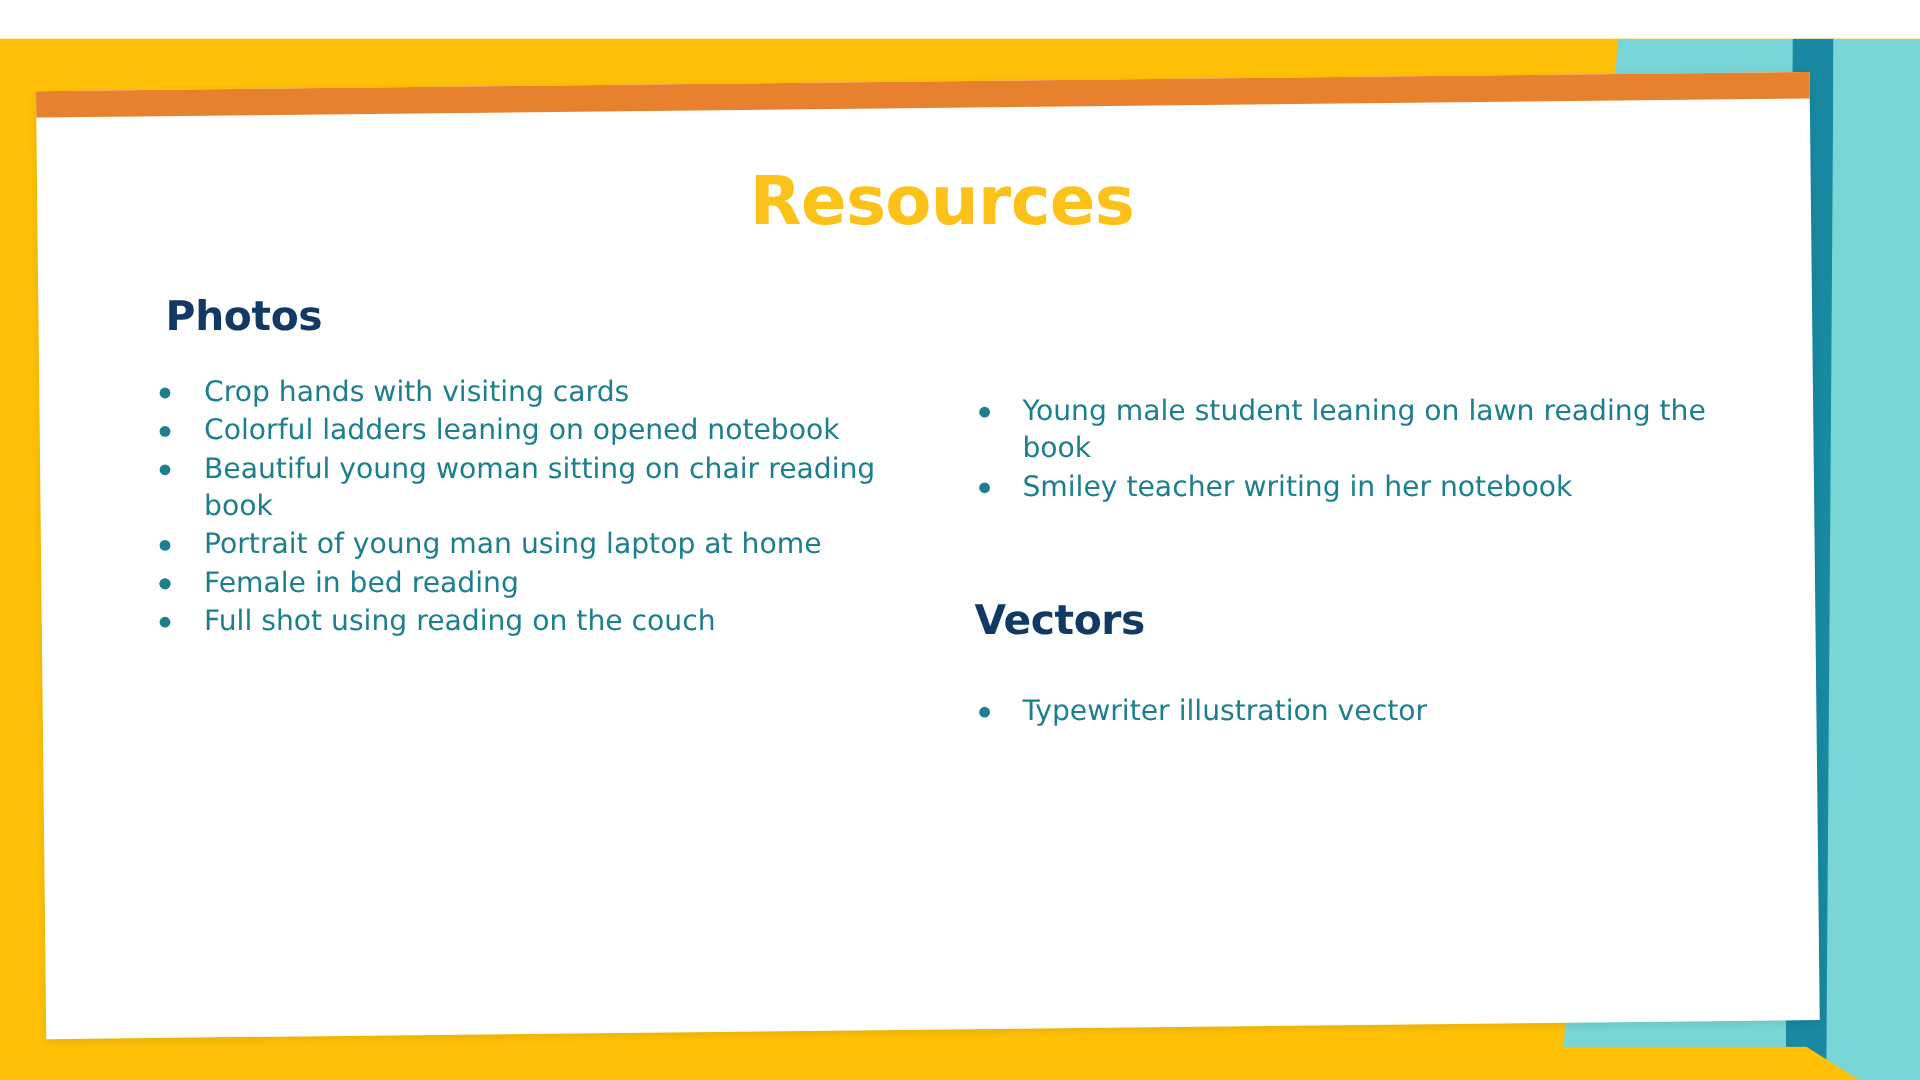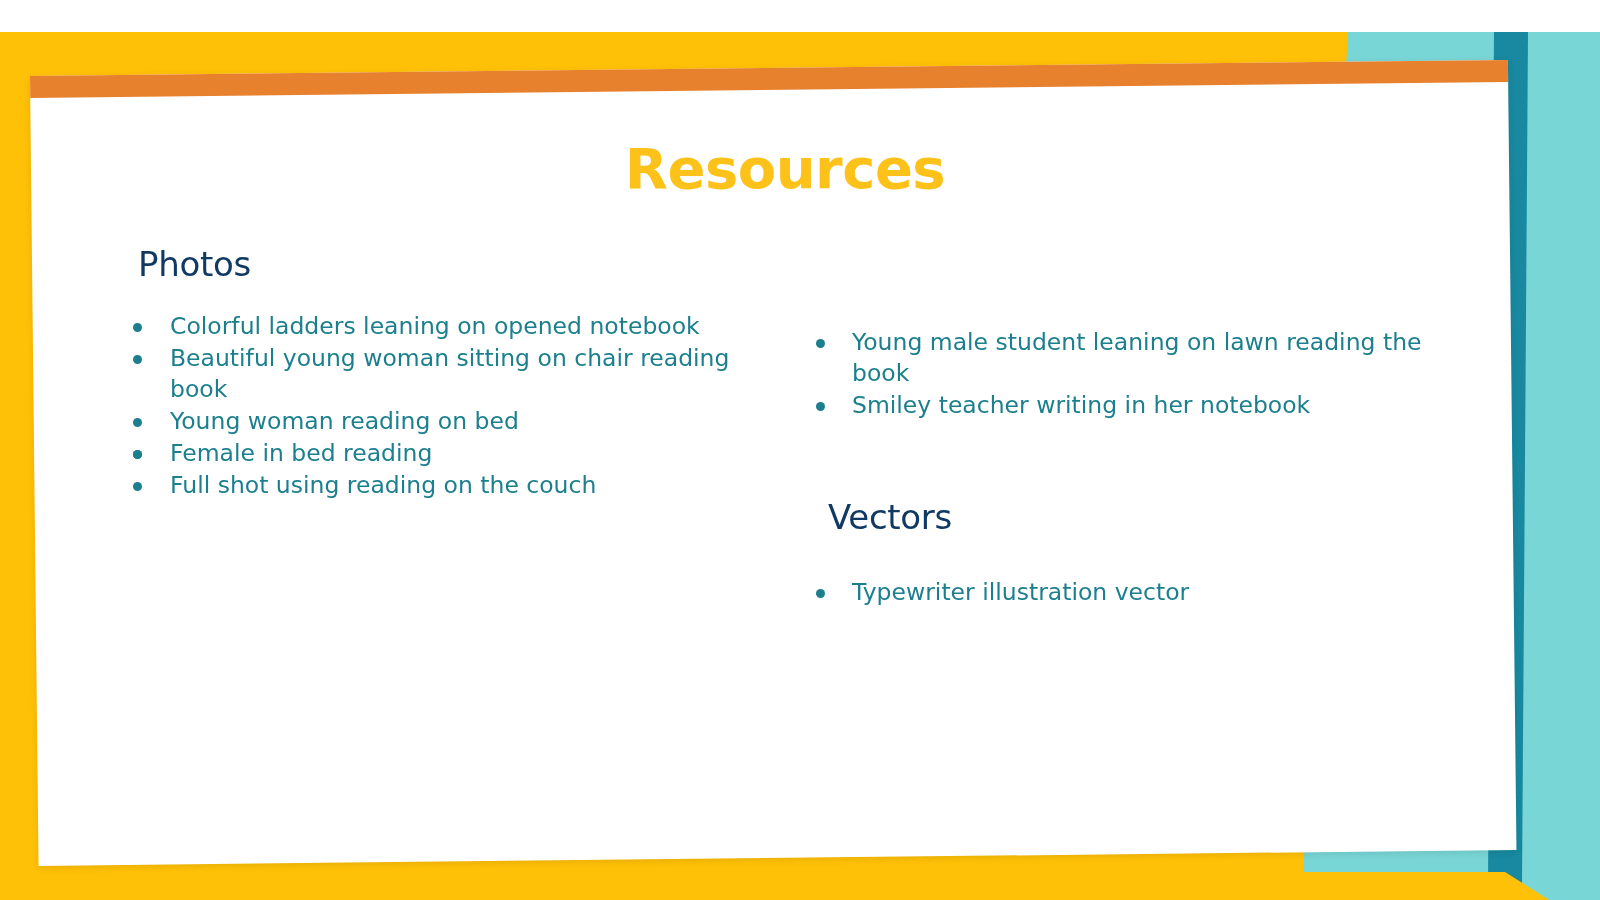--- a/index.html
+++ b/index.html
@@ -90,26 +90,26 @@
 
   .column {
     position: absolute;
     top: 0;
   }
   .col-left  { left: 120px;  width: 660px; }
   .col-right { left: 800px;  width: 660px; }
 
   .section-heading {
     font-size: 34px;
-    font-weight: normal;
+    font-weight: bold;
     color: var(--navy, #103A63);
     letter-spacing: -0.3px;
   }
   .heading-photos  { position: absolute; left: 18px;  top: 212px; }
-  .heading-vectors { position: absolute; left: 28px;  top: 465px; }
+  .heading-vectors { position: absolute; left: 12px;  top: 465px; }
 
   ul.bullets {
     list-style: none;
     margin: 0;
     padding: 0;
     position: absolute;
   }
   ul.bullets.left  { left: 0;  top: 279px; width: 640px; }
   ul.bullets.right { left: 0;  top: 295px; width: 640px; }
   ul.bullets.vectors { left: 0; top: 545px; width: 640px; }
@@ -154,29 +154,36 @@
   <div class="content">
 
     <div class="slide-title">Resources</div>
 
     <div class="column col-left">
       <div class="section-heading heading-photos">Photos</div>
 
       <ul class="bullets left">
         <li>
           <span class="dot"></span>
+          <span>Crop hands with visiting cards</span>
+        </li>
+        <li>
+          <span class="dot"></span>
           <span>Colorful ladders leaning on opened notebook</span>
         </li>
         <li>
           <span class="dot"></span>
           <span>Beautiful young woman sitting on chair reading book</span>
         </li>
         <li>
           <span class="dot"></span>
-          <span>Young woman reading on bed</span>
+          <span>Portrait of young man using laptop at home</span>
+        </li>
+        <li>
+          <span class="dot"></span>
         </li>
         <li>
           <span class="dot"></span>
         </li>
         <li>
           <span class="dot"></span>
           <span>Female in bed reading</span>
         </li>
         <li>
           <span class="dot"></span>

